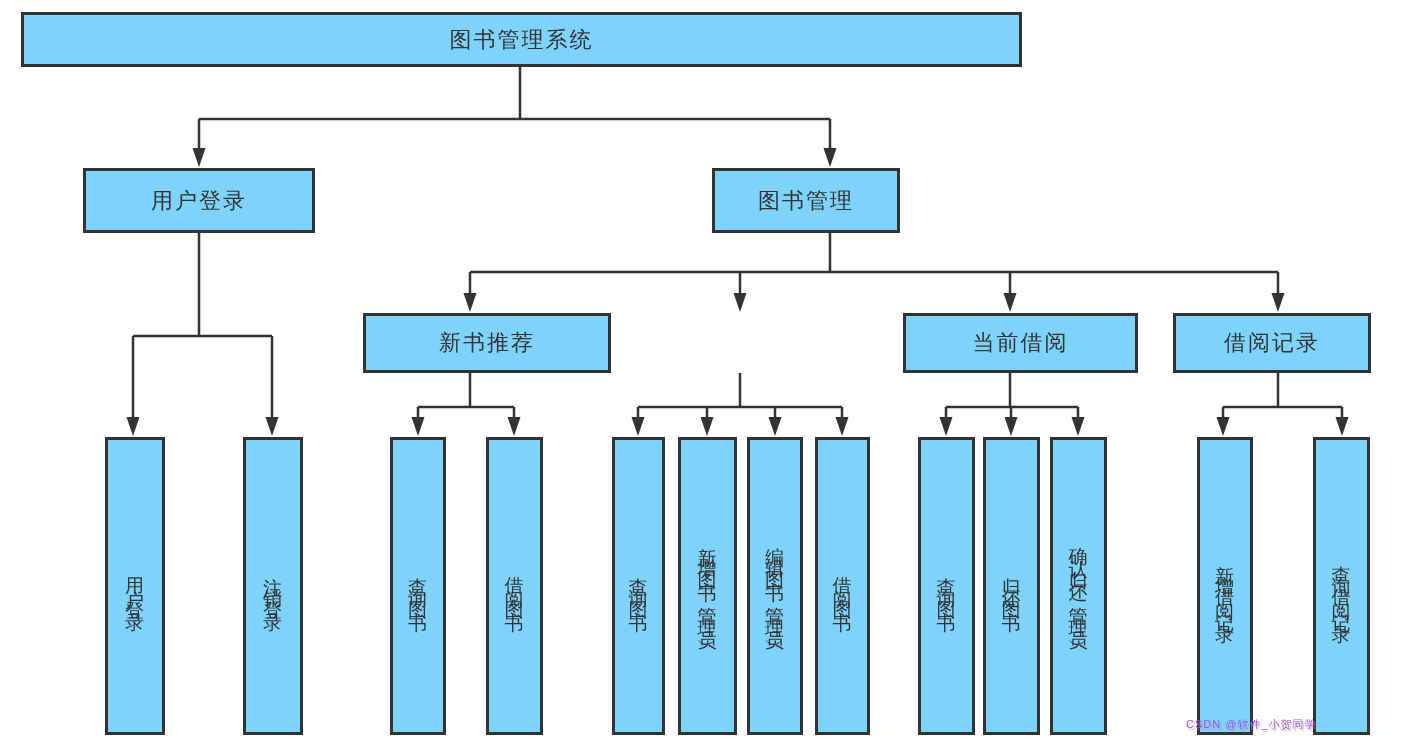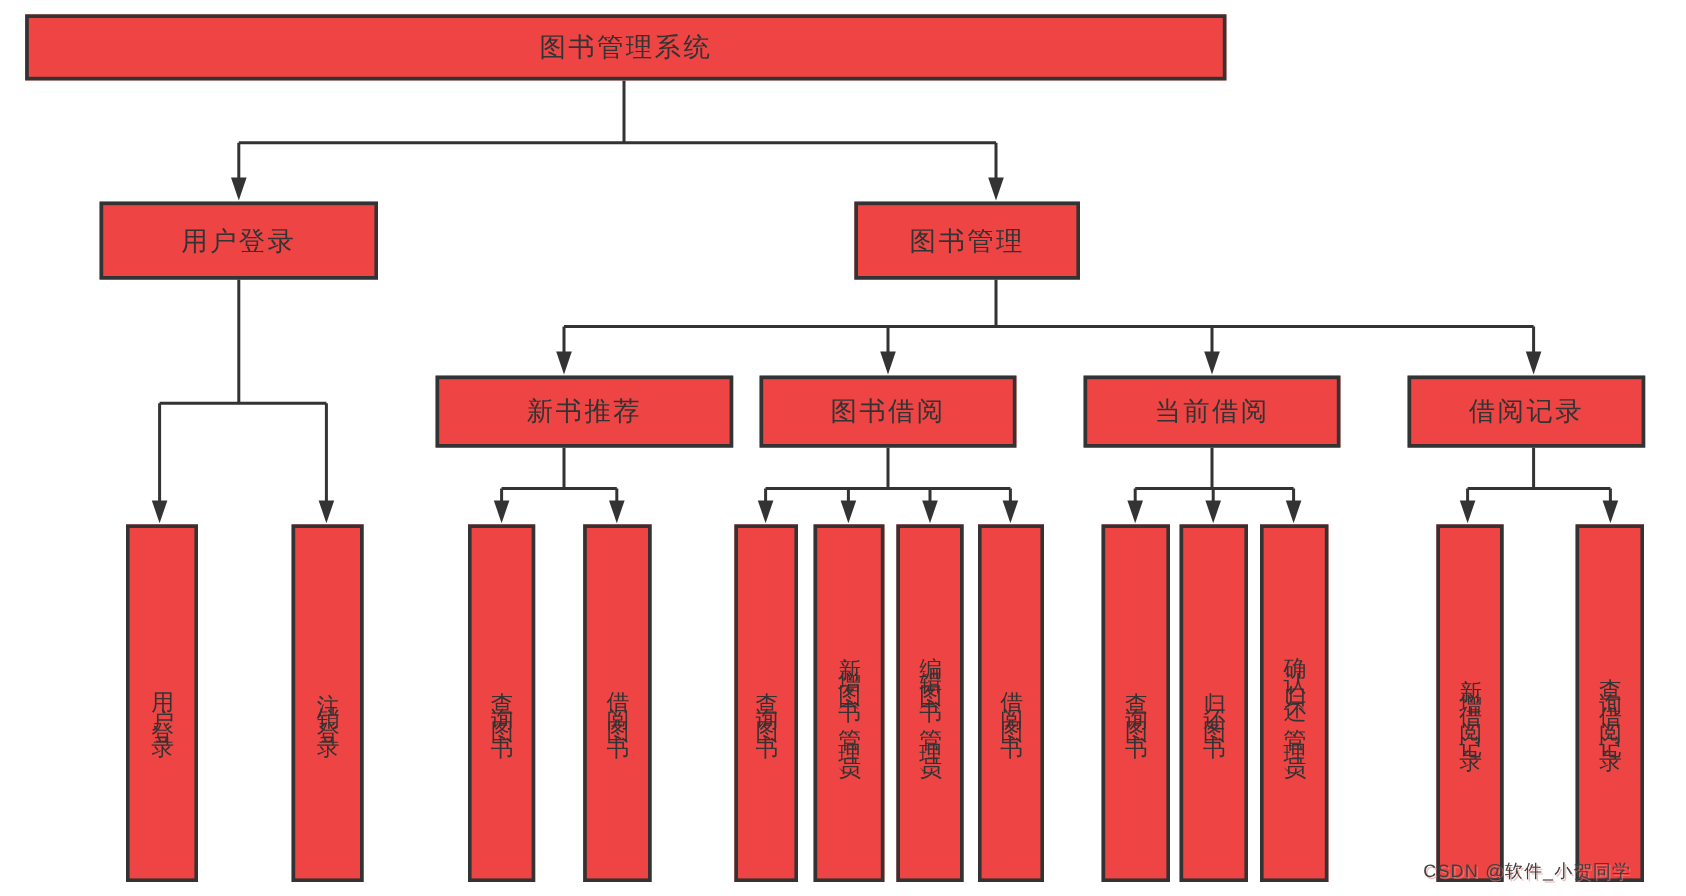--- a/index.html
+++ b/index.html
@@ -3,31 +3,31 @@
 <meta charset="utf-8">
 <style>
   html,body{margin:0;padding:0;background:#ffffff;}
   .stage{
     position:relative;width:1405px;height:747px;background:#ffffff;
     font-family:"Liberation Sans",sans-serif;overflow:hidden;
   }
   .wires{position:absolute;left:0;top:0;width:1405px;height:747px;}
   .box{
     position:absolute;box-sizing:border-box;border:3px solid #333333;
-    background:#ef4444;display:flex;align-items:center;justify-content:center;
+    background:#7dd3fc;display:flex;align-items:center;justify-content:center;
     color:#333333;
   }
   .hl{font-size:22px;letter-spacing:2px;white-space:nowrap;}
   .vl{
     writing-mode:vertical-rl;text-orientation:mixed;
     font-size:19px;letter-spacing:12px;line-height:1;white-space:nowrap;
   }
   .watermark{
-    position:absolute;left:1186px;top:717px;font-size:15px;
-    color:#404040;letter-spacing:1px;white-space:nowrap;
+    position:absolute;left:1186px;top:717px;font-size:11px;
+    color:#8b5cf6;letter-spacing:1px;white-space:nowrap;
     text-shadow:1.5px 1.5px 0 rgba(240,130,130,0.55);
   }
 </style>
 </head>
 <body>
 
 <div class="stage">
 
   <svg class="wires" viewBox="0 0 1405 747" xmlns="http://www.w3.org/2000/svg">
     <g stroke="#333333" stroke-width="2.5" fill="none">
@@ -69,24 +69,21 @@
   <div class="box" style="left:83px;top:168px;width:232px;height:65px">
     <span class="hl">用户登录</span>
   </div>
   <div class="box" style="left:712px;top:168px;width:188px;height:65px">
     <span class="hl">图书管理</span>
   </div>
 
   <div class="box" style="left:363px;top:313px;width:248px;height:60px">
     <span class="hl">新书推荐</span>
   </div>
-  <div class="box" style="left:633px;top:313px;width:214px;height:60px">
-    <span class="hl">图书借阅</span>
-  </div>
-  <div class="box" style="left:903px;top:313px;width:214px;height:60px">
+  <div class="box" style="left:903px;top:313px;width:235px;height:60px">
     <span class="hl">当前借阅</span>
   </div>
   <div class="box" style="left:1173px;top:313px;width:198px;height:60px">
     <span class="hl">借阅记录</span>
   </div>
 
   <div class="box" style="left:105px;top:437px;width:60px;height:298px">
     <span class="vl">用户登录</span>
   </div>
   <div class="box" style="left:243px;top:437px;width:60px;height:298px">

